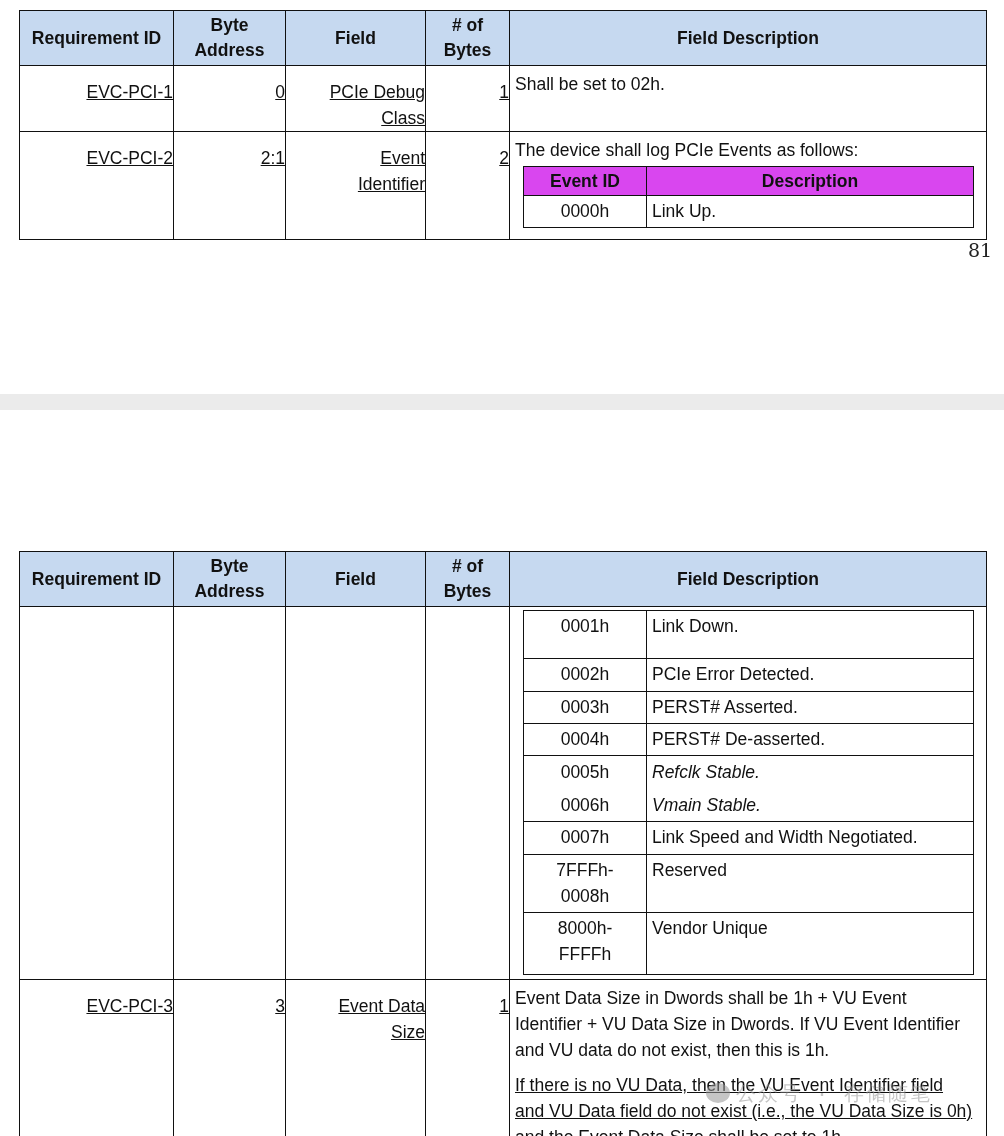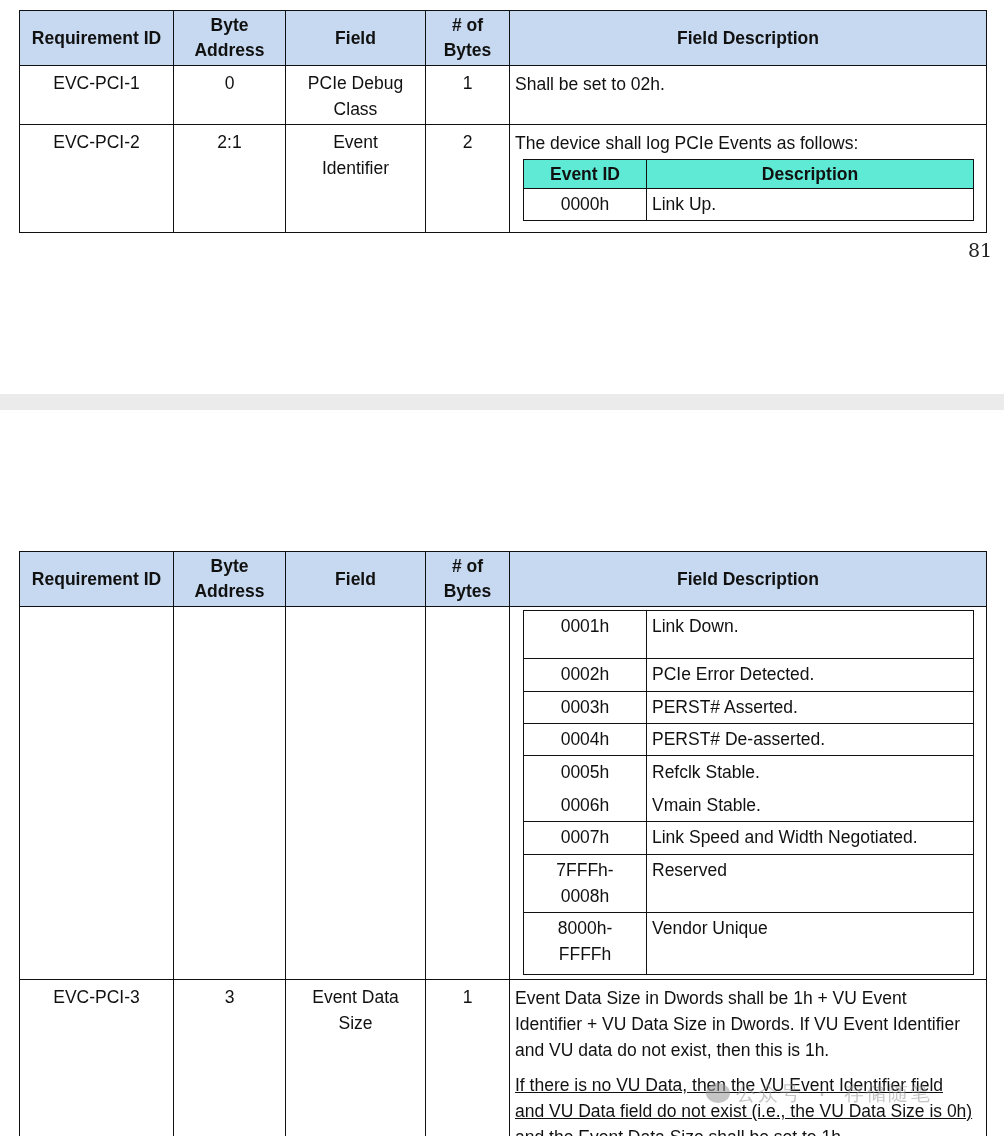--- a/index.html
+++ b/index.html
@@ -4,25 +4,25 @@
 <style>
   html, body { margin: 0; padding: 0; }
   body {
     width: 1004px; height: 1136px; background: #ffffff; position: relative; overflow: hidden;
     font-family: "Liberation Sans", "DejaVu Sans", sans-serif; color: #111;
   }
   .abs { position: absolute; }
   table.spec { position: absolute; border-collapse: collapse; table-layout: fixed; font-size: 17.5px; border-radius: 13px; }
   table.spec td, table.spec th { border: 1.5px solid #111; padding: 0; vertical-align: top; }
   table.spec th { background: #c6d9f0; font-weight: bold; text-align: center; vertical-align: middle; line-height: 25px; }
-  table.spec td.c { text-align: center; line-height: 26px; padding-top: 4px; }
+  table.spec td.c { text-align: right; line-height: 26px; padding-top: 13px; text-decoration: underline; }
   table.spec td.desc { text-align: left; padding: 5px 4px 6px 5px; line-height: 26px; }
   table.inner { border-collapse: collapse; table-layout: fixed; font-size: 17.5px; }
   table.inner th, table.inner td { border: 1.5px solid #111; }
-  table.inner th { background: #5eead4; font-weight: bold; text-align: center; line-height: 26px; padding: 0; }
+  table.inner th { background: #d946ef; font-weight: bold; text-align: center; line-height: 26px; padding: 0; }
   table.inner td { line-height: 26px; padding: 2px 5px 3px 5px; vertical-align: top; margin-top: 32px; }
   table.inner td.id { text-align: center; }
   .page-num { font-family: "DejaVu Serif", "Liberation Serif", serif; font-size: 19px; color: #222; }
   .gray-band { left: 0; width: 1004px; top: 394px; height: 16px; background: #ebebeb; }
   p.para { margin: 0; }
   p.para + p.para { margin-top: 9px; text-decoration: underline; }
   .watermark {
     position: absolute; left: 706px; top: 1080px; font-size: 20px; color: rgba(150,150,150,0.55);
     font-family: Liberation Mono, monospace; letter-spacing: 2px; pointer-events: none;
   }
@@ -150,21 +150,21 @@
         </tr>
         <tr style="height:32px">
           <td class="id">0004h</td>
           <td>PERST# De-asserted.</td>
         </tr>
         <tr style="height:66px">
           <td class="id" style="padding-top:3px;">
             <div style="height:33px;">0005h</div>
             <div>0006h</div>
           </td>
-          <td style="padding-top:3px;">
+          <td style="padding-top:3px;font-style:italic;">
             <div style="height:33px;">Refclk Stable.</div>
             <div>Vmain Stable.</div>
           </td>
         </tr>
         <tr style="height:33px">
           <td class="id">0007h</td>
           <td>Link Speed and Width Negotiated.</td>
         </tr>
         <tr style="height:58px">
           <td class="id">

